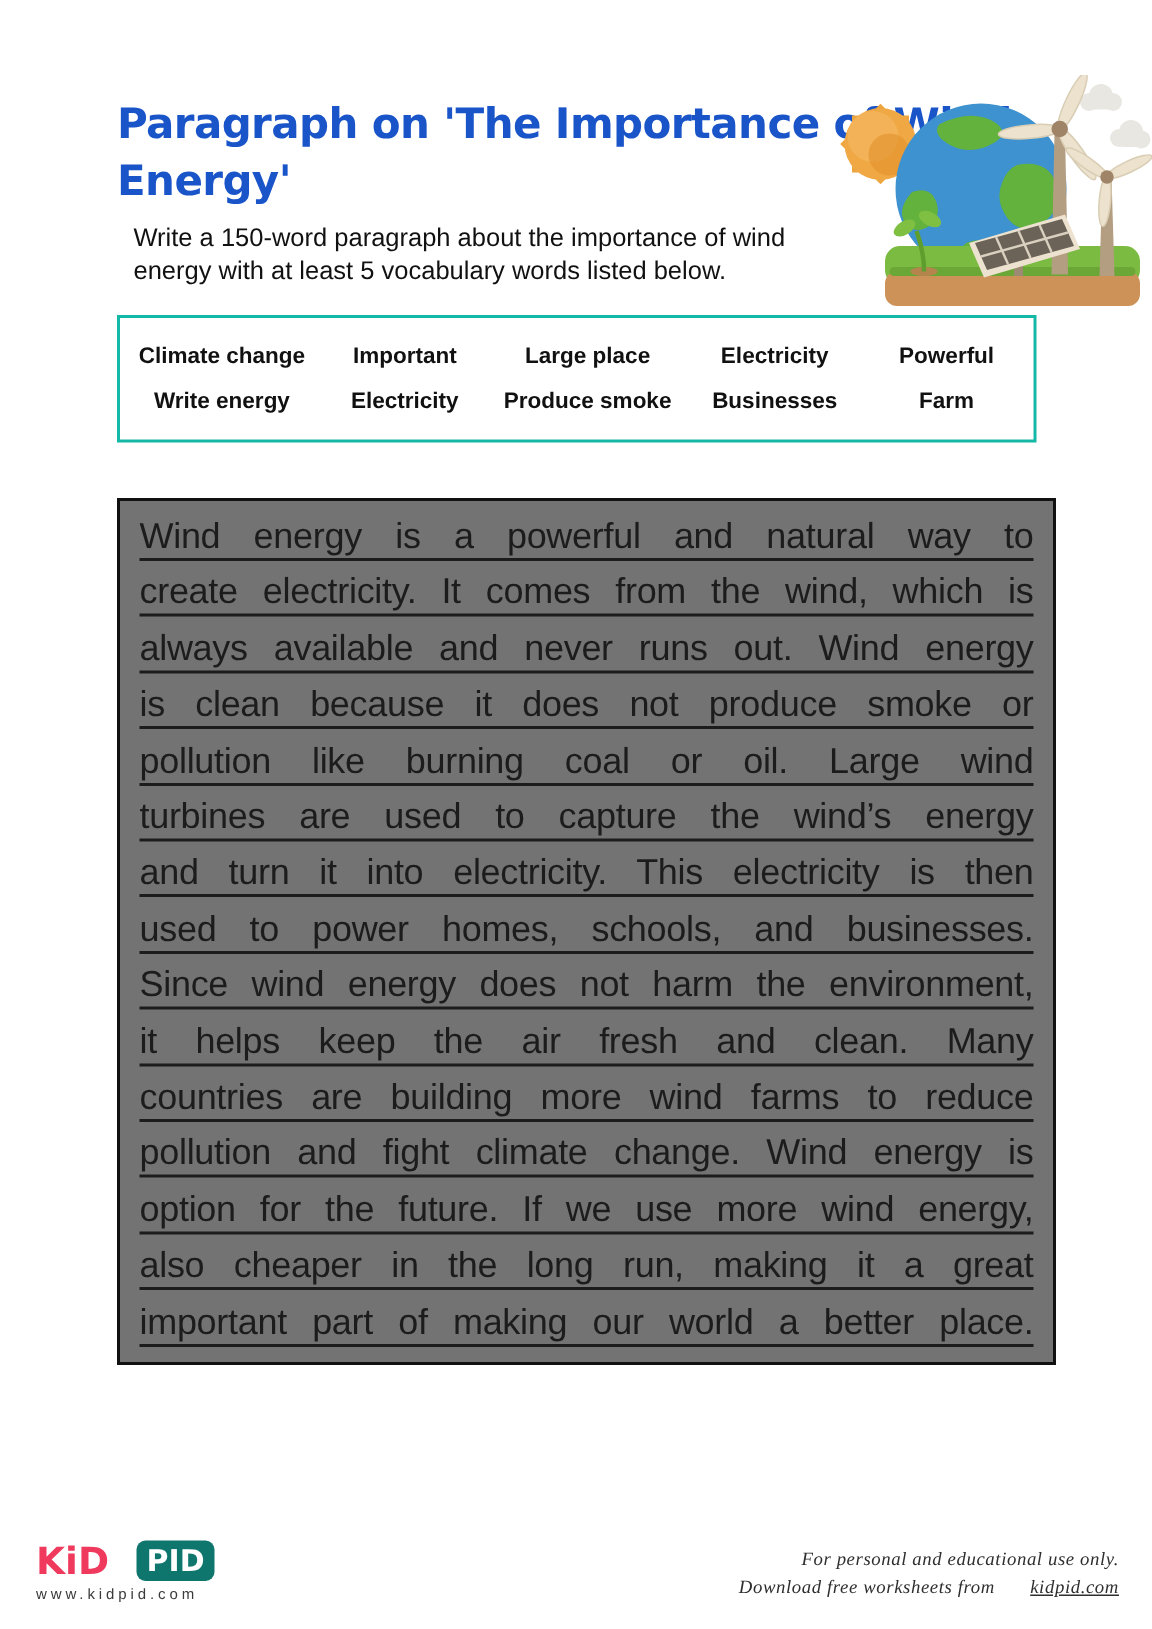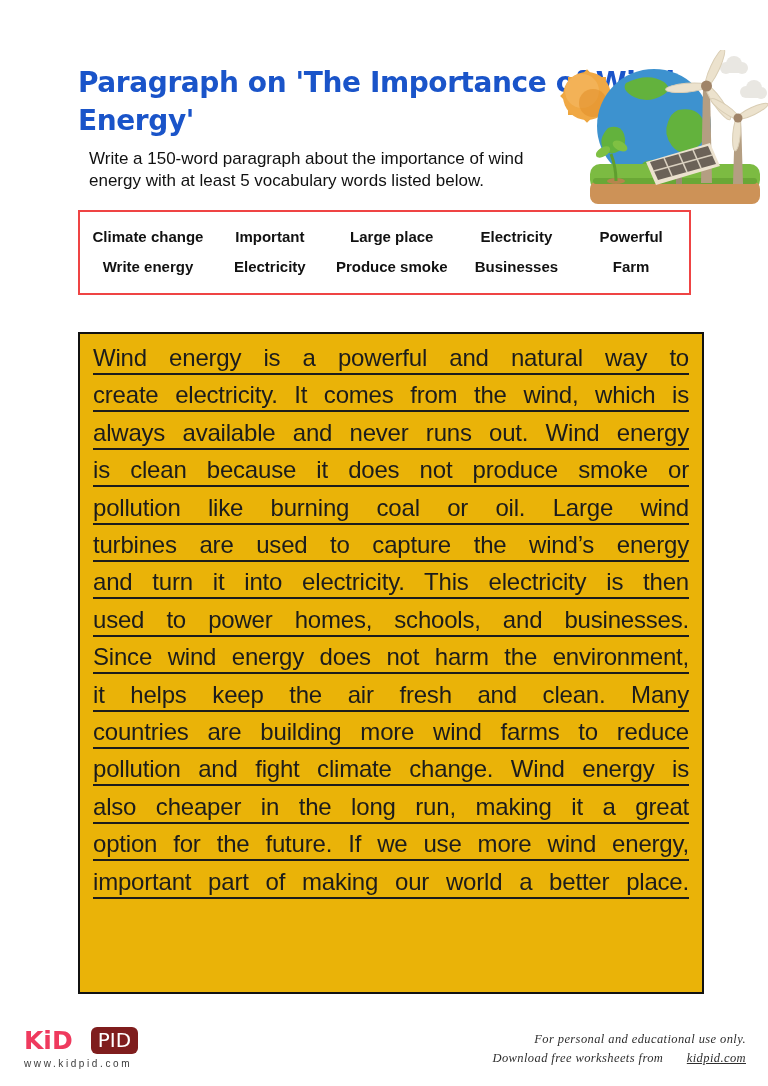--- a/index.html
+++ b/index.html
@@ -19,54 +19,54 @@
   .subtitle {
     position:absolute; left:89px; top:148px; width:520px;
     font-size:17px; line-height:22px; font-weight:400; color:#111111;
   }
   .subtitle div { white-space:nowrap; }
   .illustration { position:absolute; left:560px; top:50px; width:208px; height:158px; }
 
   
   .vocab-box {
     position:absolute; left:78px; top:210px; width:613px; height:85px;
-    border:2px solid #ef4444; background:#ffffff;
-    display:flex; flex-direction:column; gap:13px;
+    border:2px solid #14b8a6; background:#ffffff;
+    display:flex; flex-direction:column; justify-content:center; gap:13px;
     padding:16px 2px;
   }
   .vocab-row { display:grid; grid-template-columns:1.18fr 1fr 1.18fr 1.05fr 1fr; }
   .vocab-row .vocab-word {
     text-align:center; font-size:15px; font-weight:700; color:#111111;
     white-space:nowrap;
   }
 
   
   .paragraph-box {
-    position:absolute; left:78px; top:332px; width:626px; height:662px;
-    border:2.5px solid #111111; background:#eab308;
+    position:absolute; left:78px; top:332px; width:626px; height:578px;
+    border:2.5px solid #111111; background:#737373;
     padding:5px 13px 0 13px; overflow:hidden;
   }
   .para-line {
     font-size:24px; line-height:37.4px; letter-spacing:-0.2px; color:#1c1c1c;
     text-align:justify; text-align-last:justify; text-justify:inter-word;
     text-decoration:underline; text-decoration-thickness:1.5px;
     text-underline-offset:7px; text-decoration-skip-ink:none;
     white-space:nowrap;
   }
 
   
   .footer-logo { position:absolute; left:24px; top:1026px; }
   .logo-row { display:flex; align-items:center; gap:18px; }
   .logo-kid {
     font-family:"DejaVu Sans","Liberation Sans",sans-serif;
     font-size:25px; font-weight:800; color:#ef3a5e; letter-spacing:0px;
   }
   .logo-pid {
     font-family:"DejaVu Sans","Liberation Sans",sans-serif;
-    background:#7f1d1d; color:#ffffff; font-size:20px; font-weight:400;
+    background:#0f766e; color:#ffffff; font-size:20px; font-weight:700;
     border-radius:6px; padding:1px 7px 2px 7px; line-height:24px;
   }
   .logo-site {
     margin-top:3px; font-size:10px; letter-spacing:2.6px; color:#3b3b3b; font-weight:500;
   }
   .footer-note {
     position:absolute; right:22px; top:1030px; text-align:right;
     font-family:"Liberation Serif","DejaVu Serif",serif;
     font-size:12.5px; line-height:19px; color:#2e2e2e; letter-spacing:0.4px;font-style:italic;
   }
@@ -184,22 +184,22 @@
       <div class="para-line">always available and never runs out. Wind energy</div>
       <div class="para-line">is clean because it does not produce smoke or</div>
       <div class="para-line">pollution like burning coal or oil. Large wind</div>
       <div class="para-line">turbines are used to capture the wind’s energy</div>
       <div class="para-line">and turn it into electricity. This electricity is then</div>
       <div class="para-line">used to power homes, schools, and businesses.</div>
       <div class="para-line">Since wind energy does not harm the environment,</div>
       <div class="para-line">it helps keep the air fresh and clean. Many</div>
       <div class="para-line">countries are building more wind farms to reduce</div>
       <div class="para-line">pollution and fight climate change. Wind energy is</div>
+      <div class="para-line">option for the future. If we use more wind energy,</div>
       <div class="para-line">also cheaper in the long run, making it a great</div>
-      <div class="para-line">option for the future. If we use more wind energy,</div>
       <div class="para-line">important part of making our world a better place.</div>
     </div>
 
   <div class="footer-logo">
     <div class="logo-row">
       <span class="logo-kid">KiD</span>
       <span class="logo-pid">PID</span>
     </div>
     <div class="logo-site">www.kidpid.com</div>
   </div>

